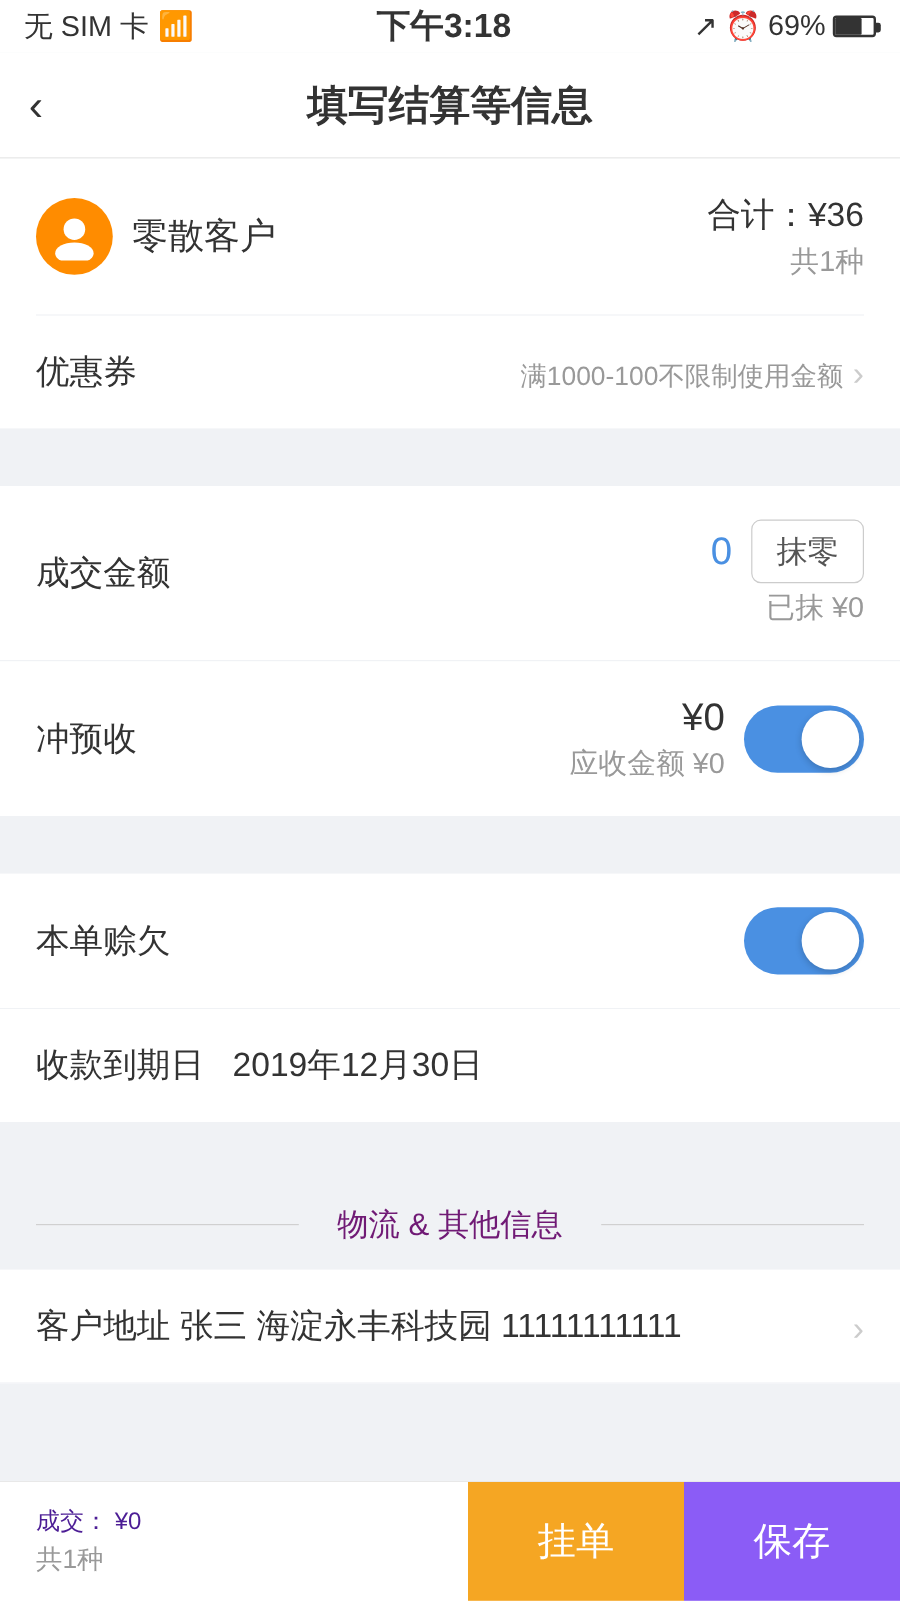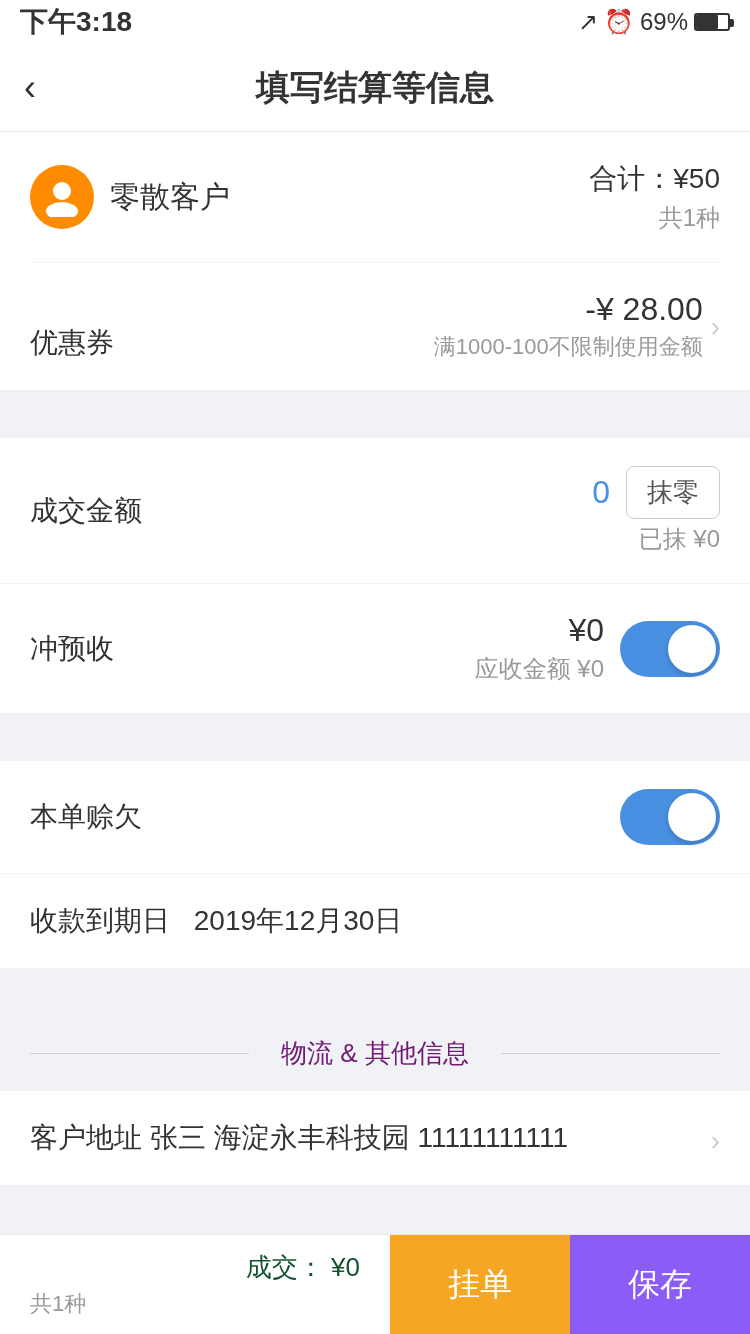--- a/index.html
+++ b/index.html
@@ -281,23 +281,22 @@
       border-top: 1px solid #e8e8e8;
     }
     .bottom-summary {
       flex: 1;
       display: flex;
       flex-direction: column;
       justify-content: center;
       padding: 0 30px;
     }
     .bottom-summary-top {
-      font-size: 26px;
-      color: #14532d;
-      text-align: right;
+      font-size: 20px;
+      color: #4c1d95;
     }
     .bottom-summary-bottom {
       font-size: 22px;
       color: #999;
       margin-top: 4px;
     }
     .btn-hang {
       width: 180px;
       background: #f5a623;
       color: #fff;
@@ -318,20 +317,24 @@
       cursor: pointer;
     }
     .battery { display: inline-block; width: 36px; height: 18px; border: 2px solid #333; border-radius: 3px; position: relative; }
     .battery::after { content: ''; position: absolute; right: -6px; top: 4px; width: 4px; height: 8px; background: #333; border-radius: 0 2px 2px 0; }
     .battery-fill { height: 100%; width: 69%; background: #333; border-radius: 1px; }
   </style>
 </head>
 <body>
 
 <div class="status-bar">
+  <div class="status-left">
+    <span>无 SIM 卡</span>
+    <span>📶</span>
+  </div>
   <div class="status-center">下午3:18</div>
   <div class="status-right">
     <span>↗</span>
     <span>⏰</span>
     <span>69%</span>
     <span class="battery">
         <div class="battery-fill"></div>
       </span>
   </div>
 </div>
@@ -346,32 +349,31 @@
     <div class="customer-left">
       <div class="avatar">
         <svg class="avatar-icon" viewBox="0 0 40 40">
           <circle cx="20" cy="14" r="9" fill="#fff"></circle>
           <ellipse cx="20" cy="34" rx="16" ry="9" fill="#fff"></ellipse>
         </svg>
       </div>
       <span class="customer-name">零散客户</span>
     </div>
     <div class="customer-right">
-      <div class="total-amount">合计：¥50</div>
+      <div class="total-amount">合计：¥36</div>
       <div class="total-count">共1种</div>
     </div>
   </div>
 
   <div class="divider"></div>
 
   <div class="coupon-row">
     <span class="coupon-label">优惠券</span>
     <div class="coupon-right">
       <div class="coupon-value-block">
-        <div class="coupon-amount">-¥ 28.00</div>
         <div class="coupon-desc">满1000-100不限制使用金额</div>
       </div>
       <span class="chevron-right">›</span>
     </div>
   </div>
 </div>
 
 <div class="section-gap"></div>
 
 <div class="card">

